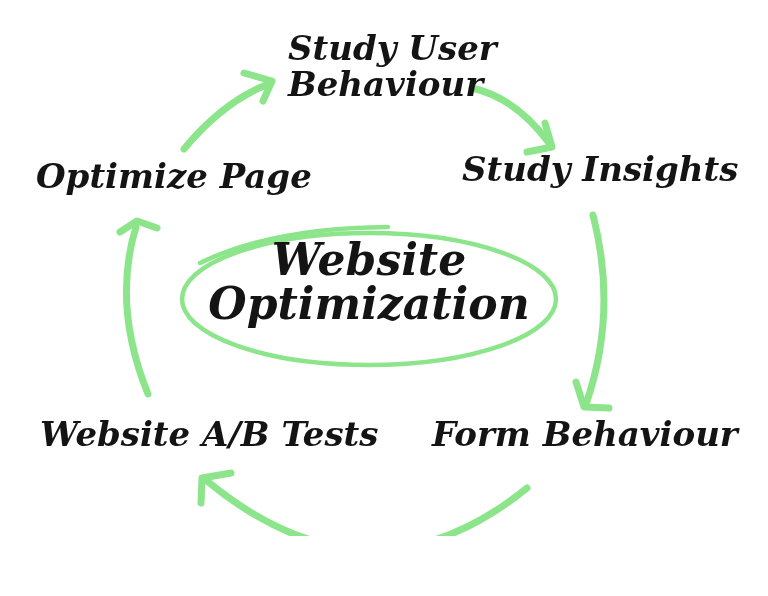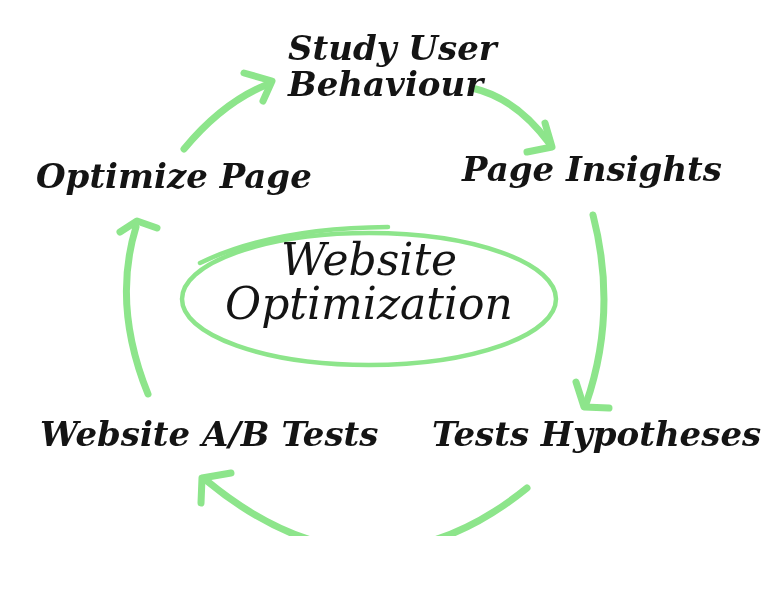--- a/index.html
+++ b/index.html
@@ -44,21 +44,21 @@
   .step-perform  { left: 40px;  top: 416px; }
   .step-optimize { left: 36px;  top: 158px; }
   .diagram-title {
     position: absolute;
     left: 189px;
     top: 238px;
     width: 360px;
     text-align: center;
     color: var(--text, #141414);
     font-style: italic;
-    font-weight: normal;
+    font-weight: bold;
     font-size: 44px;
     line-height: 1.0;
   }
 </style>
 </head>
 <body>
 
 <div class="canvas">
 
   <svg class="strokes" width="768" height="596" viewBox="0 0 768 596">
@@ -77,23 +77,23 @@
 
     <path class="arrow" d="M 527 488 Q 370 615 207 481"></path>
     <path class="arrow" d="M 231 473 L 202 478 L 201 503"></path>
 
     <path class="arrow" d="M 148 394 Q 112 305 136 227"></path>
     <path class="arrow" d="M 120 232 L 137 221 L 157 228"></path>
   </svg>
 
   <div class="label wrap step-study">Study User Behaviour</div>
 
-  <div class="label step-gain">Page Insights</div>
+  <div class="label step-gain">Study Insights</div>
 
-  <div class="label step-form">Tests Hypotheses</div>
+  <div class="label step-form">Form Behaviour</div>
 
   <div class="label step-perform">Website A/B Tests</div>
 
   <div class="label step-optimize">Optimize Page</div>
 
   <div class="diagram-title">Website Optimization</div>
 
 </div>
 
 </body></html>

